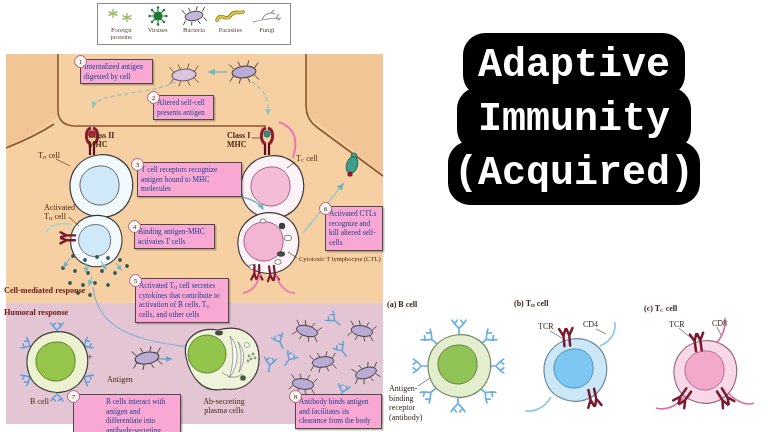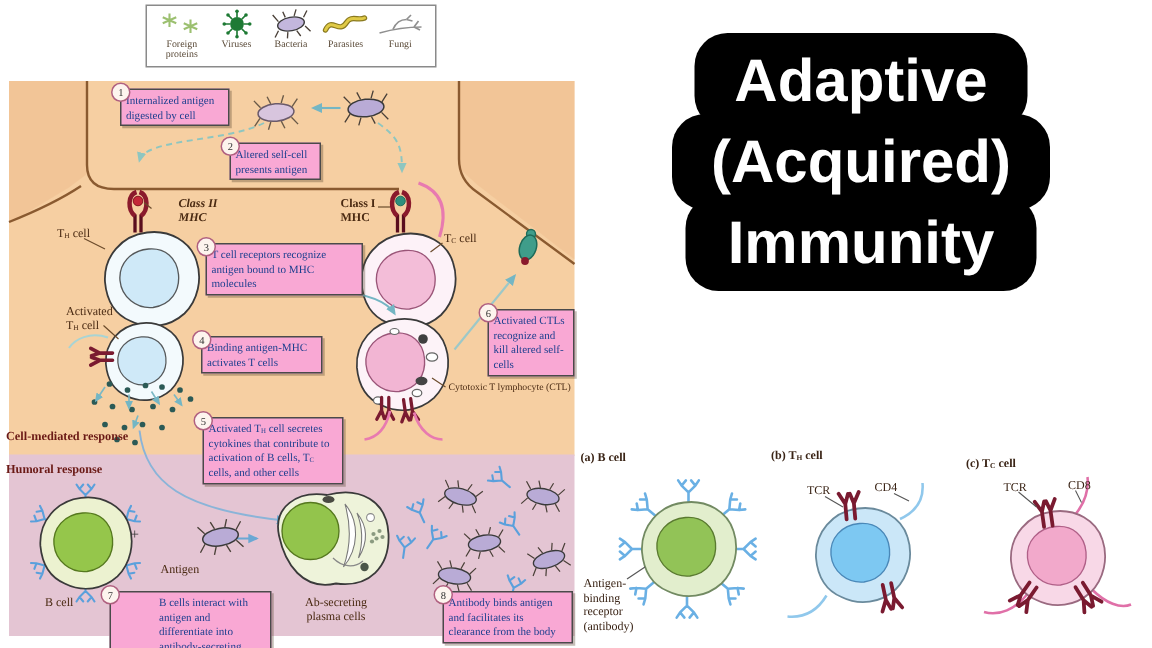--- a/index.html
+++ b/index.html
@@ -23,22 +23,22 @@
        background:#fdf4ee;color:#333;font-size:7px;display:flex;align-items:center;
        justify-content:center;z-index:3;}
 
   
   .lbl{position:absolute;color:#4a2a12;font-size:8px;line-height:1.15;z-index:2;}
   .sec{font-weight:bold;color:#6b1a16;font-size:8.2px;}
   .nowrap{white-space:nowrap;}
   sub{font-size:0.62em;line-height:0;vertical-align:-0.18em;}
 
   
-  .title-wrap{position:absolute;left:448px;top:22px;width:252px;z-index:2;
-              font-family:Liberation Sans, sans-serif;}
+  .title-wrap{position:absolute;left:448px;top:33px;width:252px;z-index:2;
+              font-family:Liberation Mono, monospace;}
   .title-line{background:#000;color:#fff;border-radius:22px;display:flex;align-items:center;
               justify-content:center;font-weight:bold;font-size:40px;height:64px;}
   .t1{width:222px;margin:0 auto;}
   .t2{width:252px;margin-top:-10px;}
   .t3{width:234px;margin:-10px auto 0;}
 
   
   .plbl{position:absolute;color:#3a2416;font-size:8px;line-height:1.2;z-index:2;font-weight:bold;}
 </style>
 </head>
@@ -366,37 +366,37 @@
 
   <div class="num" style="left:319px;top:202px;">6</div>
   <div class="step" style="left:325px;top:206px;width:58px;">Activated CTLs recognize and kill altered self-cells</div>
 
   <div class="num" style="left:67px;top:390px;">7</div>
   <div class="step" style="left:73px;top:394px;width:108px;padding-left:32px;">B cells interact with antigen and differentiate into antibody-secreting plasma cells</div>
 
   <div class="num" style="left:289px;top:390px;">8</div>
   <div class="step" style="left:295px;top:394px;width:87px;">Antibody binds antigen and facilitates its clearance from the body</div>
 
-  <div class="lbl" style="left:119px;top:131px;font-weight:bold;font-style:italic;">Class II<br>MHC</div>
+  <div class="lbl" style="left:88px;top:131px;font-weight:bold;">Class II<br>MHC</div>
   <div class="lbl" style="left:227px;top:131px;font-weight:bold;">Class I<br>MHC</div>
   <div class="lbl nowrap" style="left:38px;top:151px;">T<sub>H</sub> cell</div>
   <div class="lbl nowrap" style="left:296px;top:154px;">T<sub>C</sub> cell</div>
   <div class="lbl" style="left:44px;top:203px;">Activated<br>T<sub>H</sub> cell</div>
   <div class="lbl nowrap" style="left:299px;top:255px;font-size:6.5px;">Cytotoxic T lymphocyte (CTL)</div>
   <div class="lbl sec nowrap" style="left:4px;top:286px;">Cell-mediated response</div>
   <div class="lbl sec nowrap" style="left:4px;top:308px;text-align:right;">Humoral response</div>
   <div class="lbl nowrap" style="left:30px;top:397px;">B cell</div>
   <div class="lbl" style="left:87px;top:351px;font-size:10px;color:#333;">+</div>
   <div class="lbl nowrap" style="left:107px;top:375px;">Antigen</div>
   <div class="lbl" style="left:196px;top:397px;width:56px;text-align:center;">Ab-secreting<br>plasma cells</div>
 
   <div class="title-wrap">
     <div class="title-line t1">Adaptive</div>
+    <div class="title-line t3">Immunity</div>
     <div class="title-line t2">(Acquired)</div>
-    <div class="title-line t3">Immunity</div>
   </div>
 
   <div class="plbl" style="left:387px;top:300px;">(a) B cell</div>
   <div class="plbl" style="left:389px;top:384px;width:46px;font-weight:normal;">Antigen-binding receptor (antibody)</div>
   <div class="plbl" style="left:514px;top:299px;">(b) T<sub>H</sub> cell</div>
   <div class="plbl" style="left:538px;top:322px;font-weight:normal;">TCR</div>
   <div class="plbl" style="left:583px;top:320px;font-weight:normal;">CD4</div>
   <div class="plbl" style="left:644px;top:304px;">(c) T<sub>C</sub> cell</div>
   <div class="plbl" style="left:669px;top:320px;font-weight:normal;">TCR</div>
   <div class="plbl" style="left:712px;top:319px;font-weight:normal;">CD8</div>

